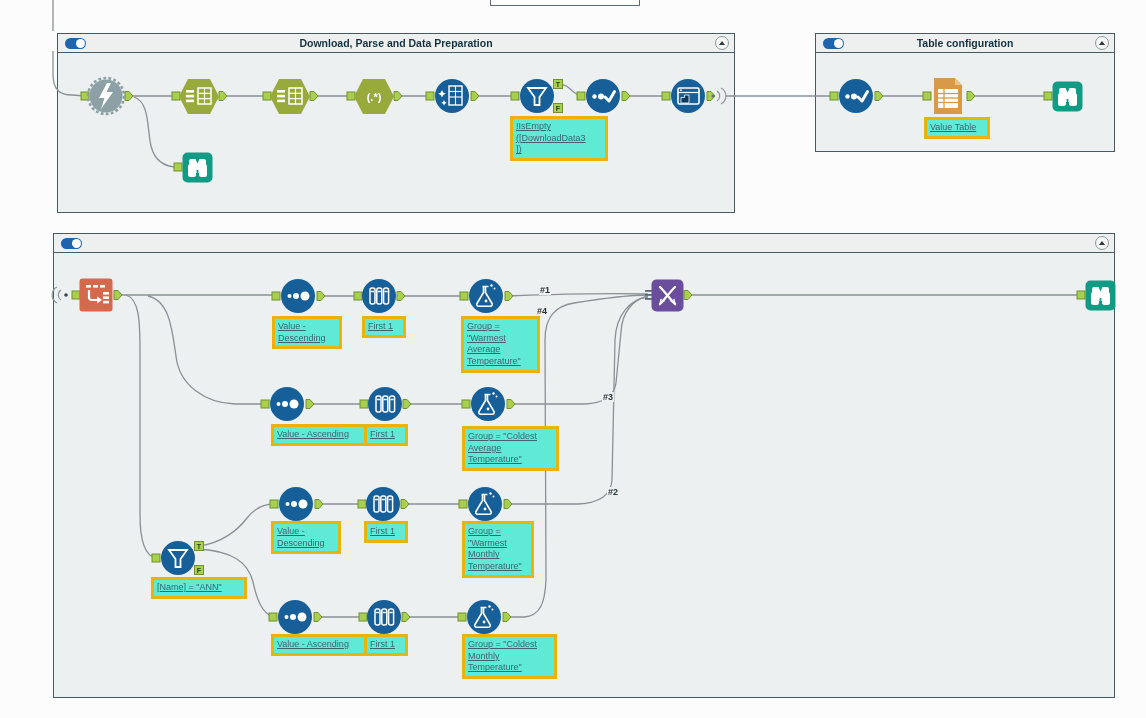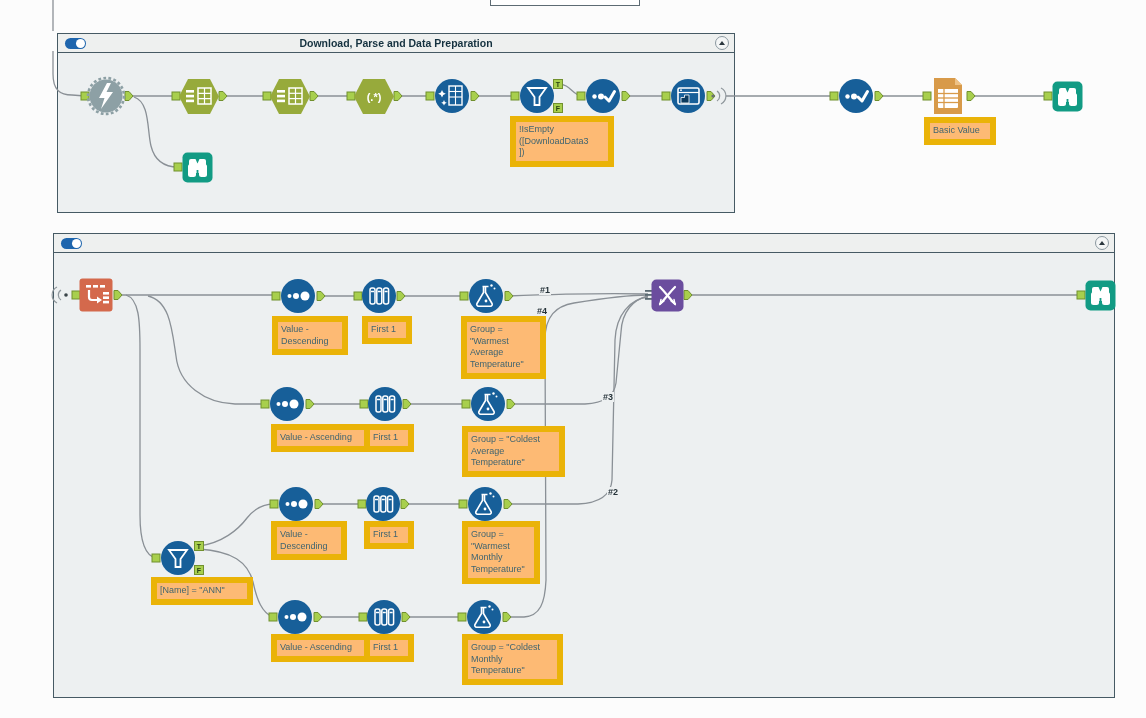--- a/index.html
+++ b/index.html
@@ -13,22 +13,22 @@
   .toggle{position:absolute;left:7px;top:3.5px;width:21px;height:11px;background:#1e65ad;
           border-radius:6px;}
   .toggle .knob{position:absolute;right:1px;top:1px;width:9px;height:9px;background:#fff;border-radius:50%;}
   .collapse-btn{position:absolute;right:5px;top:1.5px;width:14px;height:14px;border-radius:50%;
            background:#f4f6f6;border:1px solid #8b98a0;box-sizing:border-box;}
   .collapse-btn .tri{position:absolute;left:2.8px;top:4px;width:0;height:0;
            border-left:3.6px solid transparent;border-right:3.6px solid transparent;
            border-bottom:4.6px solid #2a363d;}
   #overlay{position:absolute;left:0;top:0;z-index:2;pointer-events:none;}
   .tool{position:absolute;z-index:4;}
-  .annotation{position:absolute;z-index:3;background:#fdba74;border:6px solid #eab308;
-           color:#3f6470;font-size:9px;line-height:1.3;padding:2px 3px;white-space:pre;}
+  .annotation{position:absolute;z-index:3;background:#5eead4;border:3px solid #eab308;
+           color:#3f6470;font-size:9px;line-height:1.3;padding:2px 3px;white-space:pre;text-decoration:underline;}
   .conn-label{position:absolute;z-index:4;color:#26333a;font-size:9px;font-weight:bold;
            background:#edf0f1;padding:0 1px;}
   #top-clipped-box{position:absolute;left:490px;top:-10px;width:150px;height:16px;
            background:#ffffff;border:1.5px solid #5d6b73;z-index:3;box-sizing:border-box;}
 </style>
 </head>
 <body>
 
 <div id="canvas">
 
@@ -39,20 +39,31 @@
       <div class="toggle">
           <span class="knob"></span>
         </div>
       <div class="c-title">Download, Parse and Data Preparation</div>
       <div class="collapse-btn">
           <span class="tri"></span>
         </div>
     </div>
   </div>
 
+  <div class="container" style="left:815px;top:33px;width:300px;height:119px;">
+    <div class="c-header">
+      <div class="toggle">
+          <span class="knob"></span>
+        </div>
+      <div class="c-title">Table configuration</div>
+      <div class="collapse-btn">
+          <span class="tri"></span>
+        </div>
+    </div>
+  </div>
 
   <div class="container" style="left:53px;top:233px;width:1062px;height:465px;">
     <div class="c-header">
       <div class="toggle">
           <span class="knob"></span>
         </div>
       <div class="collapse-btn">
           <span class="tri"></span>
         </div>
     </div>
@@ -500,21 +511,21 @@
         <polygon points="13.5,7 17.5,7 15.5,11.5" fill="#129b84"></polygon>
         <rect x="14.6" y="18" width="1.8" height="7" fill="#129b84"></rect>
       </g>
     </svg>
   </div>
 
   <div id="ann-layer">
       <div class="annotation" style="left: 510px; top: 116px; width: 86px;">!IsEmpty
 ([DownloadData3
 ])</div>
-      <div class="annotation" style="left: 924px; top: 117px; width: 54px;">Basic Value</div>
+      <div class="annotation" style="left: 924px; top: 117px; width: 54px;">Value Table</div>
       <div class="annotation" style="left: 272px; top: 316px; width: 58px;">Value -
 Descending</div>
       <div class="annotation" style="left: 362px; top: 316px; width: 32px;">First 1</div>
       <div class="annotation" style="left: 461px; top: 316px; width: 67px;">Group =
 "Warmest
 Average
 Temperature"</div>
       <div class="annotation" style="left: 271px; top: 424px; width: 87px;">Value - Ascending</div>
       <div class="annotation" style="left: 364px; top: 424px; width: 32px;">First 1</div>
       <div class="annotation" style="left: 462px; top: 426px; width: 85px;">Group = "Coldest

